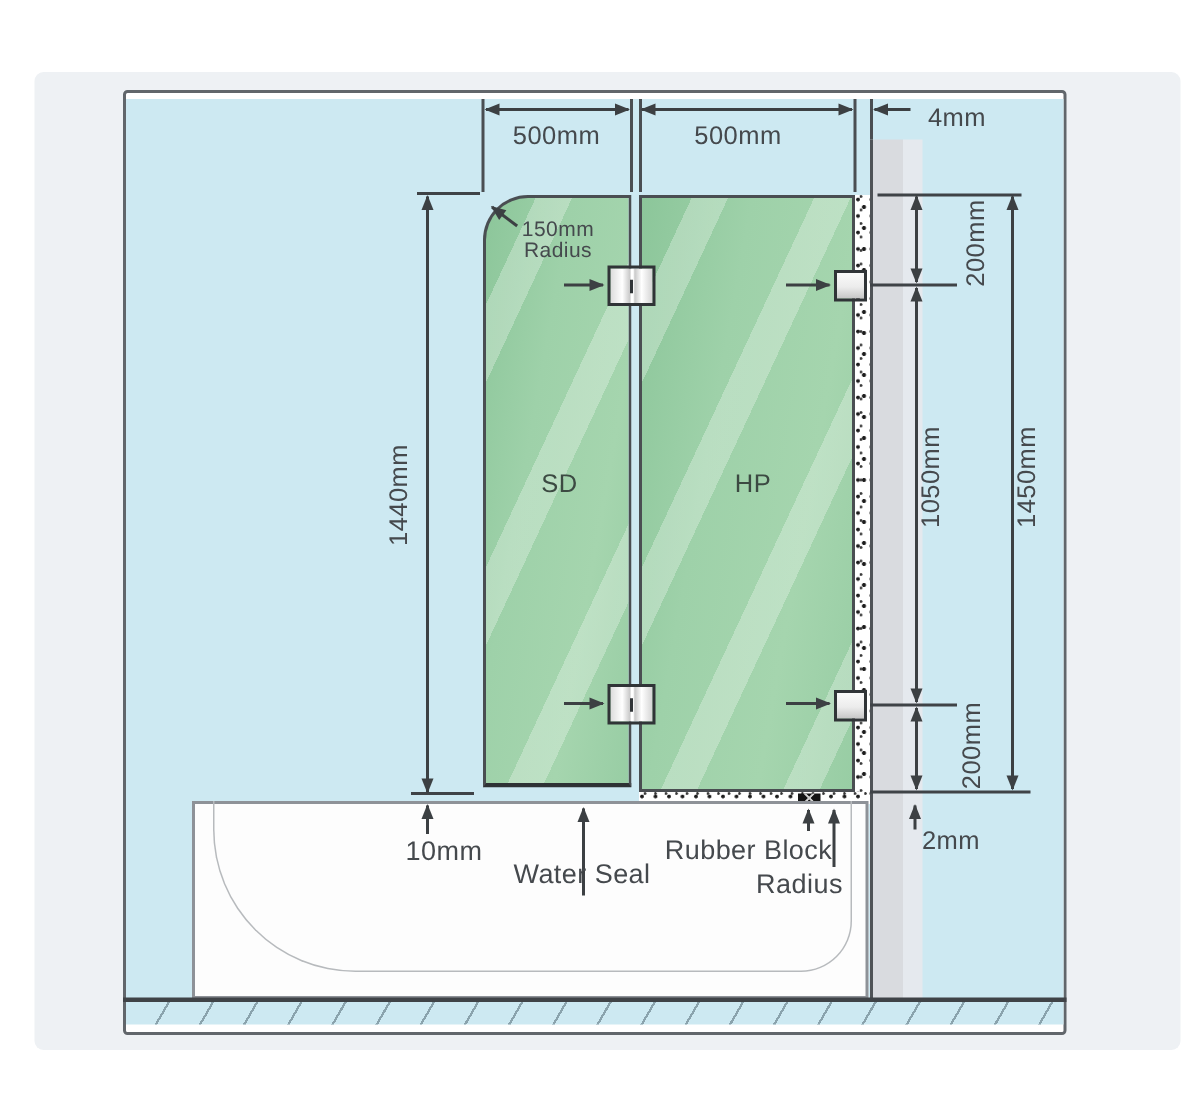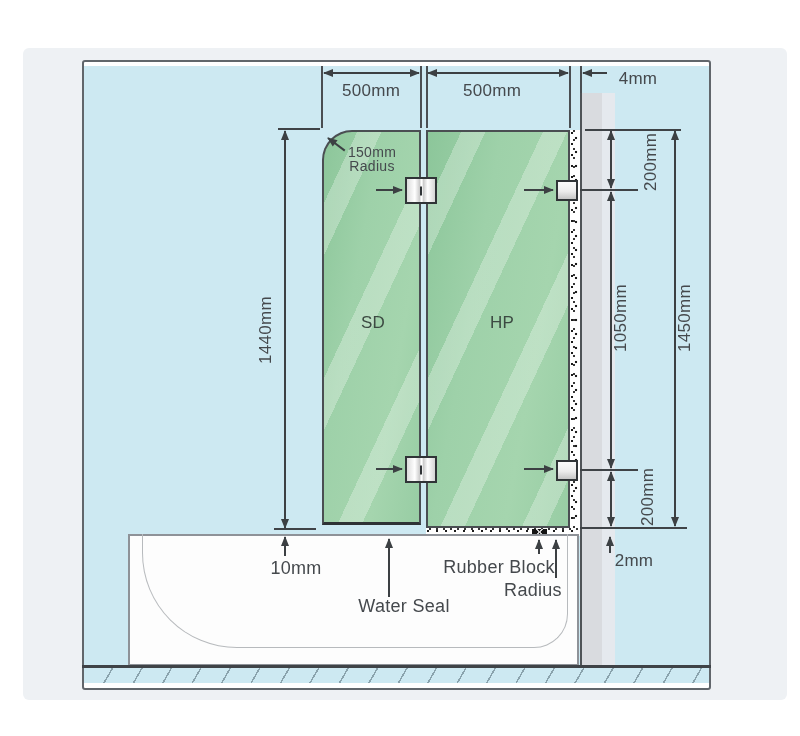--- a/index.html
+++ b/index.html
@@ -140,21 +140,21 @@
   <div class="abs bracket" style="left:556px;top:460px;width:22px;height:21px;"></div>
   <div class="abs harrow" style="left:376px;top:189px;width:26px;"></div>
   <div class="abs harrow" style="left:376px;top:468px;width:26px;"></div>
   <div class="abs harrow" style="left:524px;top:189px;width:29px;"></div>
   <div class="abs harrow" style="left:524px;top:468px;width:29px;"></div>
 
   <div class="abs varrow" style="left:284px;top:537px;height:19px;"></div>
   <div class="abs ctext big" style="left:296px;top:568px;">10mm</div>
 
   <div class="abs varrow" style="left:388px;top:539px;height:58px;"></div>
-  <div class="abs ctext big" style="left:388px;top:606px;margin-left:16px;">Water Seal</div>
+  <div class="abs ctext big" style="left:388px;top:583px;">Water Seal</div>
 
   <div class="abs varrow" style="left:538px;top:540px;height:14px;"></div>
   <div class="abs ctext big" style="left:499px;top:567px;">Rubber Block</div>
 
   <div class="abs varrow" style="left:555px;top:540px;height:38px;"></div>
   <div class="abs ctext big" style="left:533px;top:590px;">Radius</div>
 
 </div>
 
 </body></html>

